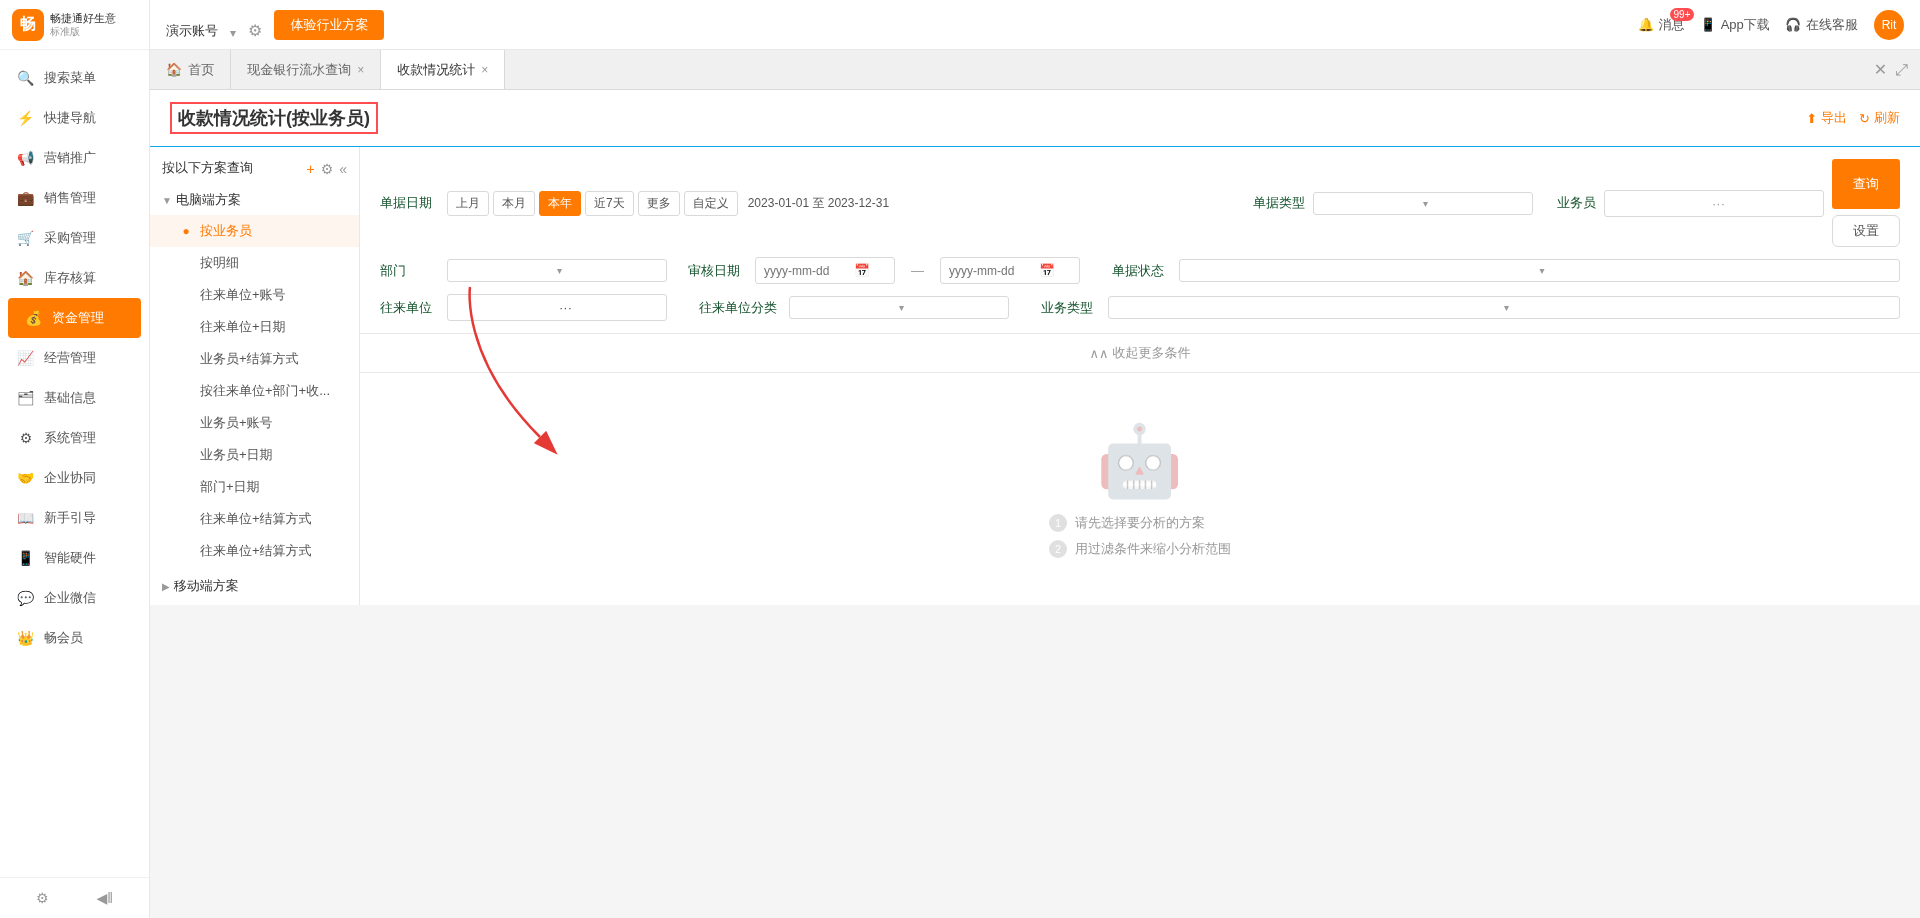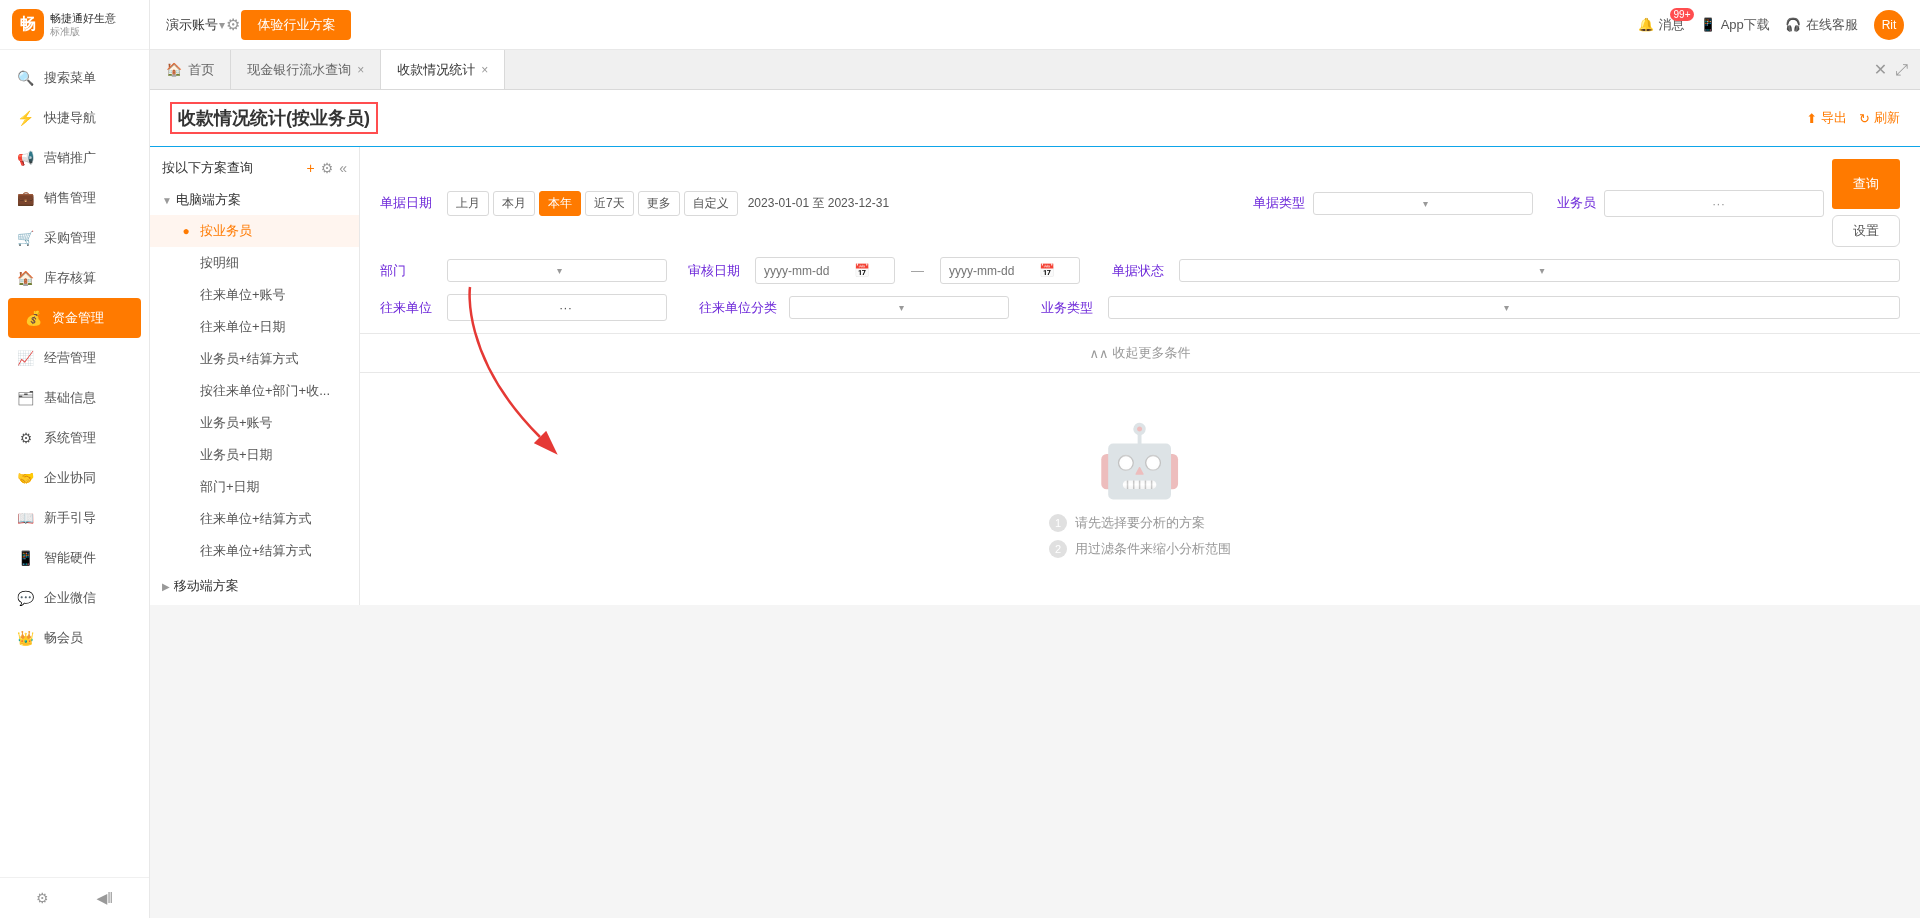--- a/index.html
+++ b/index.html
@@ -22,21 +22,21 @@
     .sidebar-item .s-label { font-size: 13px; }
 
     .sidebar-footer { padding: 12px; display: flex; justify-content: space-around; border-top: 1px solid #f0f0f0; }
     .sidebar-footer-btn { color: #999; cursor: pointer; font-size: 14px; }
 
     
     .main-area { flex: 1; display: flex; flex-direction: column; overflow: hidden; }
 
     
     .topbar { height: 50px; background: #fff; display: flex; align-items: center; padding: 0 16px; border-bottom: 1px solid #e8e8e8; justify-content: space-between; }
-    .topbar-left { display: flex; align-items: center; gap: 1px; }
+    .topbar-left { display: flex; align-items: flex-end; gap: 12px; }
     .topbar-user { font-size: 13px; color: #333; }
     .topbar-arrow { color: #999; font-size: 12px; cursor: pointer; }
     .topbar-gear { color: #999; font-size: 16px; cursor: pointer; }
     .topbar-trial-btn { background: #ff7a00; color: #fff; border: none; padding: 6px 16px; border-radius: 4px; cursor: pointer; font-size: 13px; }
     .topbar-right { display: flex; align-items: center; gap: 16px; }
     .topbar-badge-item { display: flex; align-items: center; gap: 4px; cursor: pointer; color: #555; font-size: 13px; position: relative; }
     .badge-count { position: absolute; top: -8px; right: -10px; background: #ff4d4f; color: #fff; font-size: 10px; border-radius: 10px; padding: 1px 4px; }
     .topbar-avatar { width: 30px; height: 30px; background: #ff7a00; border-radius: 50%; display: flex; align-items: center; justify-content: center; color: #fff; font-size: 12px; }
 
     
@@ -53,42 +53,42 @@
     .page-area { flex: 1; overflow: auto; background: #f5f5f5; }
 
     
     .page-header { background: #fff; padding: 12px 20px; display: flex; align-items: center; justify-content: space-between; border-bottom: 1px solid #0ea5e9; }
     .page-title { font-size: 18px; font-weight: bold; color: #333; }
     .page-actions { display: flex; align-items: center; gap: 12px; }
     .action-btn { display: flex; align-items: center; gap: 4px; color: #ff7a00; cursor: pointer; font-size: 13px; }
 
     
     .left-panel { width: 210px; background: #fff; border-right: 1px solid #e8e8e8; padding: 0; flex-shrink: 0; overflow-y: auto; }
-    .scheme-header { display: flex; align-items: center; justify-content: space-between; padding: 12px 12px 8px; gap: 46px; }
+    .scheme-header { display: flex; align-items: flex-end; justify-content: space-between; padding: 12px 12px 8px; gap: 46px; }
     .scheme-header-label { font-size: 13px; color: #333; }
     .scheme-header-actions { display: flex; gap: 6px; align-items: center; }
     .scheme-header-btn { color: #999; cursor: pointer; font-size: 14px; }
     .scheme-header-btn.orange { color: #ff7a00; }
 
     .scheme-group { margin-bottom: 4px; }
     .scheme-group-title { display: flex; align-items: center; padding: 6px 12px; cursor: pointer; color: #333; font-size: 13px; gap: 4px; }
     .scheme-group-title .arrow { color: #999; font-size: 10px; }
 
     .scheme-item { display: flex; align-items: center; padding: 7px 12px 7px 28px; cursor: pointer; color: #555; font-size: 13px; gap: 6px; }
     .scheme-item.active { background: #fff5ef; color: #ff7a00; font-weight: 500; }
     .scheme-item .item-icon { width: 16px; height: 16px; display: flex; align-items: center; justify-content: center; font-size: 12px; }
 
     
     .right-panel { flex: 1; display: flex; flex-direction: column; overflow: hidden; }
 
     
     .filter-area { background: #fff; padding: 12px 20px; border-bottom: 1px solid #e8e8e8; }
     .filter-row { display: flex; align-items: center; gap: 12px; margin-bottom: 10px; }
     .filter-row:last-child { margin-bottom: 0; }
-    .filter-label { color: #6d28d9; font-size: 13px; white-space: nowrap; min-width: 55px; }
+    .filter-label { color: #14532d; font-size: 13px; white-space: nowrap; min-width: 55px; }
     .filter-date-group { display: flex; align-items: center; gap: 4px; }
     .date-btn { padding: 3px 8px; border: 1px solid #d9d9d9; border-radius: 3px; cursor: pointer; font-size: 12px; color: #555; background: #fff; }
     .date-btn.active { background: #ff7a00; color: #fff; border-color: #ff7a00; }
     .date-range { font-size: 12px; color: #555; margin-left: 6px; }
     .filter-select { display: flex; align-items: center; border: 1px solid #d9d9d9; border-radius: 3px; padding: 5px 10px; min-width: 200px; cursor: pointer; background: #fff; }
     .filter-select span { flex: 1; color: #555; font-size: 13px; }
     .filter-select .dropdown-icon { color: #999; font-size: 10px; }
     .filter-date-input { display: flex; align-items: center; border: 1px solid #d9d9d9; border-radius: 3px; padding: 5px 8px; width: 140px; background: #fff; cursor: pointer; }
     .filter-date-input input { border: none; outline: none; font-size: 12px; color: #bbb; width: 100%; }
     .filter-date-separator { color: #999; margin: 0 4px; }

